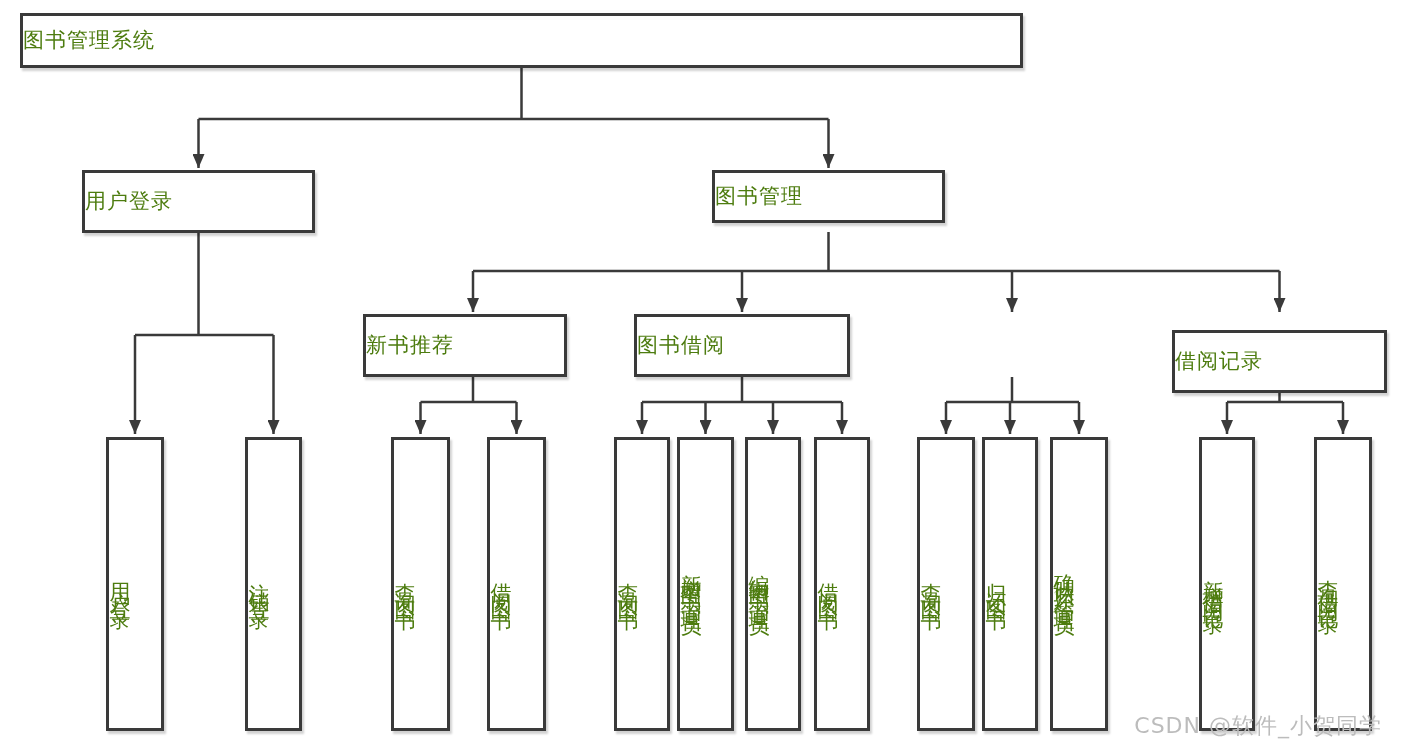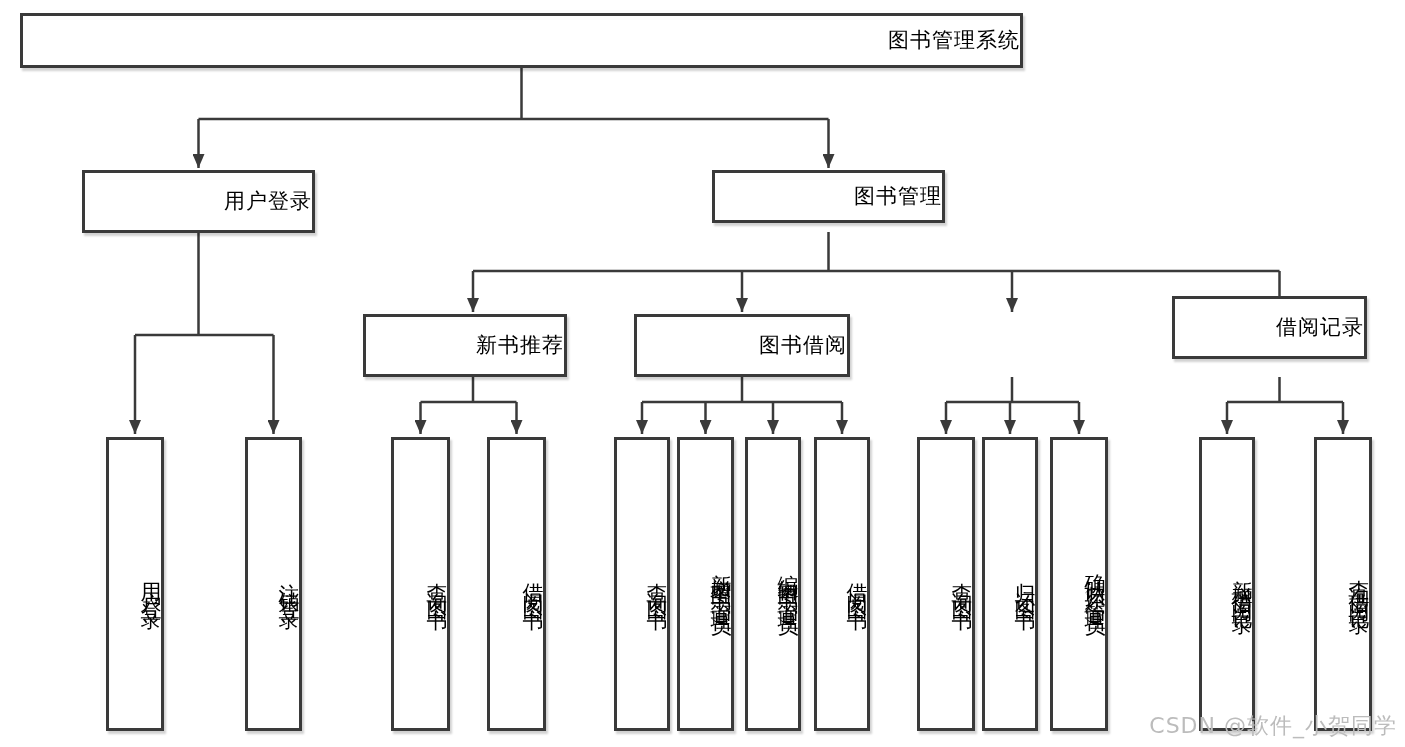--- a/index.html
+++ b/index.html
@@ -21,40 +21,40 @@
     width: 1405px;
     height: 747px;
   }
   .node {
     position: absolute;
     box-sizing: border-box;
     background: #ffffff;
     border: 3px solid #3a3a3a;
     display: flex;
     align-items: center;
-    justify-content: flex-end;
-    color: #000000;
+    justify-content: flex-start;
+    color: #4d7c0f;
     box-shadow: 2px 3px 2px rgba(0,0,0,0.18);
   }
   .node.h span {
     font-size: 21px;
     letter-spacing: 1px;
     white-space: nowrap;
     line-height: 1;
   }
   .node.v span {
     writing-mode: vertical-rl;
     font-size: 21px;
     line-height: 1;
     letter-spacing: 9px;
     white-space: nowrap;
   }
   #watermark {
     position: absolute;
-    right: 8px;
+    right: 23px;
     bottom: 6px;
     font-size: 22px;
     color: #bcbcbc;
     letter-spacing: 1px;
     z-index: 20;
     white-space: nowrap;
   }
 </style>
 </head>
 <body>
@@ -109,21 +109,21 @@
   <div class="node h" style="left:712px;top:170px;width:233px;height:53px">
     <span>图书管理</span>
   </div>
 
   <div class="node h" style="left:363px;top:314px;width:204px;height:63px">
     <span>新书推荐</span>
   </div>
   <div class="node h" style="left:634px;top:314px;width:216px;height:63px">
     <span>图书借阅</span>
   </div>
-  <div class="node h" style="left:1172px;top:296px;width:195px;height:63px">
+  <div class="node h" style="left:1172px;top:330px;width:215px;height:63px">
     <span>借阅记录</span>
   </div>
 
   <div class="node v" style="left:106px;top:437px;width:58px;height:294px">
     <span>用户登录</span>
   </div>
   <div class="node v" style="left:245px;top:437px;width:57px;height:294px">
     <span>注销登录</span>
   </div>
 

